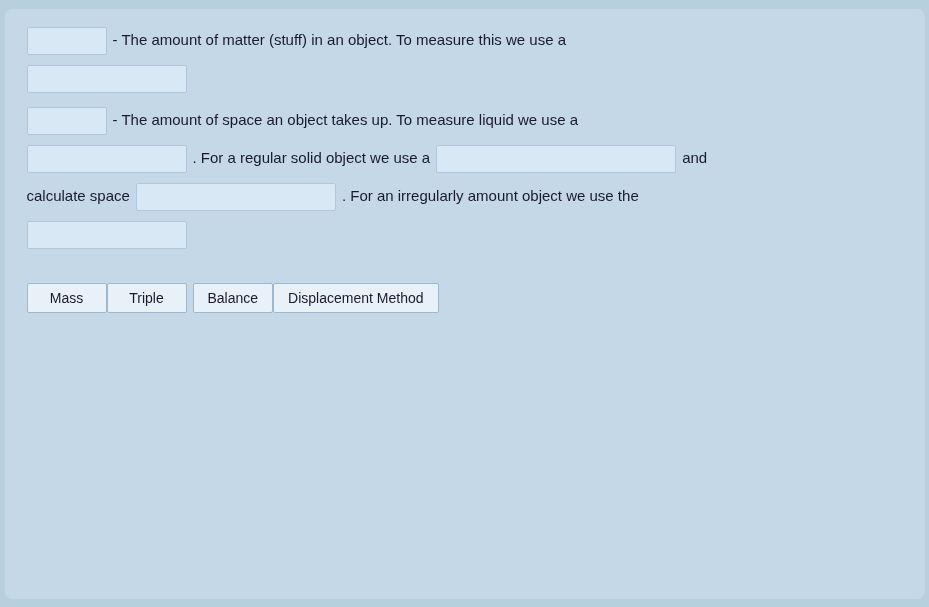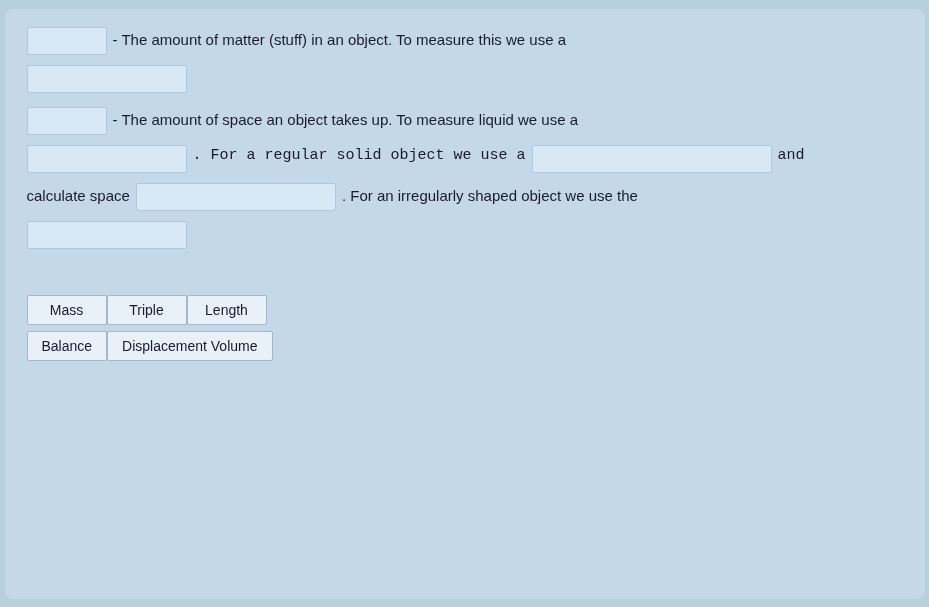--- a/index.html
+++ b/index.html
@@ -66,23 +66,23 @@
 
     .text-label {
       color: #1a1a2e;
       font-size: 15px;
       font-weight: 500;
       white-space: nowrap;
     }
 
     
     .drag-area {
-      margin-top: 36px;
+      margin-top: 24px;
       display: flex;
-      flex-direction: column;
+      flex-direction: row;
       gap: 6px;
     }
 
     .drag-row {
       display: flex;
       flex-direction: row;
       gap: 0px;
     }
 
     .drag-btn {
@@ -98,22 +98,21 @@
       min-width: 80px;
       text-align: center;
     }
 
     .row-2 {
       margin-top: 4px;
       text-align: center;
     }
 
     .row-3 {
-      align-items: flex-start;
-      font-family: Liberation Mono, monospace;
+      align-items: center;
     }
   </style>
 </head>
 <body>
 
 <div class="main-container">
 
   <div class="row">
     <div class="blank-box blank-small"></div>
     <span class="text-label">- The amount of matter (stuff) in an object. To measure this we use a</span>
@@ -131,36 +130,35 @@
   <div class="row row-3">
     <div class="blank-box blank-medium"></div>
     <span class="text-label">. For a regular solid object we use a</span>
     <div class="blank-box blank-xlarge"></div>
     <span class="text-label">and</span>
   </div>
 
   <div class="row">
     <span class="text-label">calculate space</span>
     <div class="blank-box blank-large"></div>
-    <span class="text-label">. For an irregularly shaped object we use the</span>
+    <span class="text-label">. For an irregularly amount object we use the</span>
   </div>
 
   <div class="row">
     <div class="blank-box blank-medium"></div>
   </div>
 
   <div class="drag-area">
 
     <div class="drag-row">
       <div class="drag-btn">Mass</div>
       <div class="drag-btn">Triple</div>
-      <div class="drag-btn">Length</div>
     </div>
 
 
     <div class="drag-row">
       <div class="drag-btn">Balance</div>
-      <div class="drag-btn">Displacement Volume</div>
+      <div class="drag-btn">Displacement Method</div>
     </div>
 
   </div>
 
 </div>
 
 </body></html>

